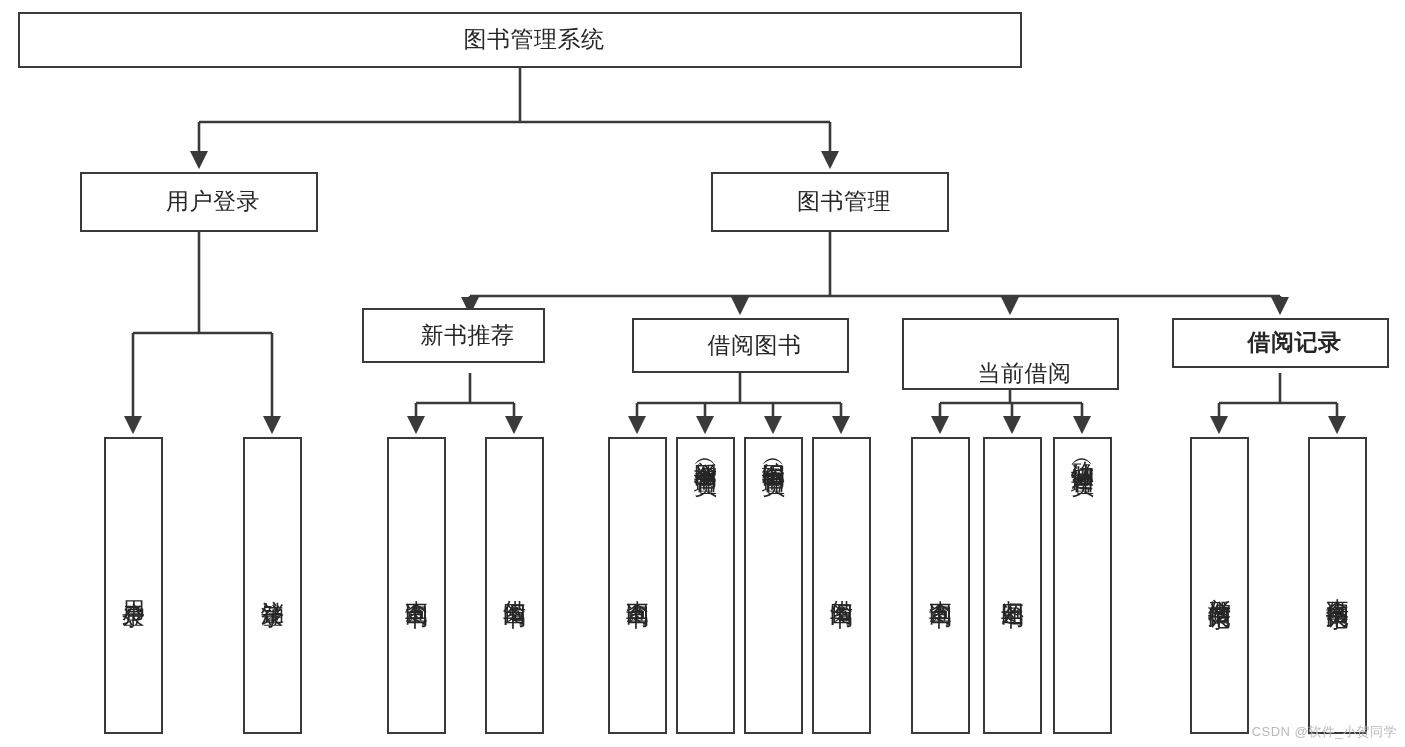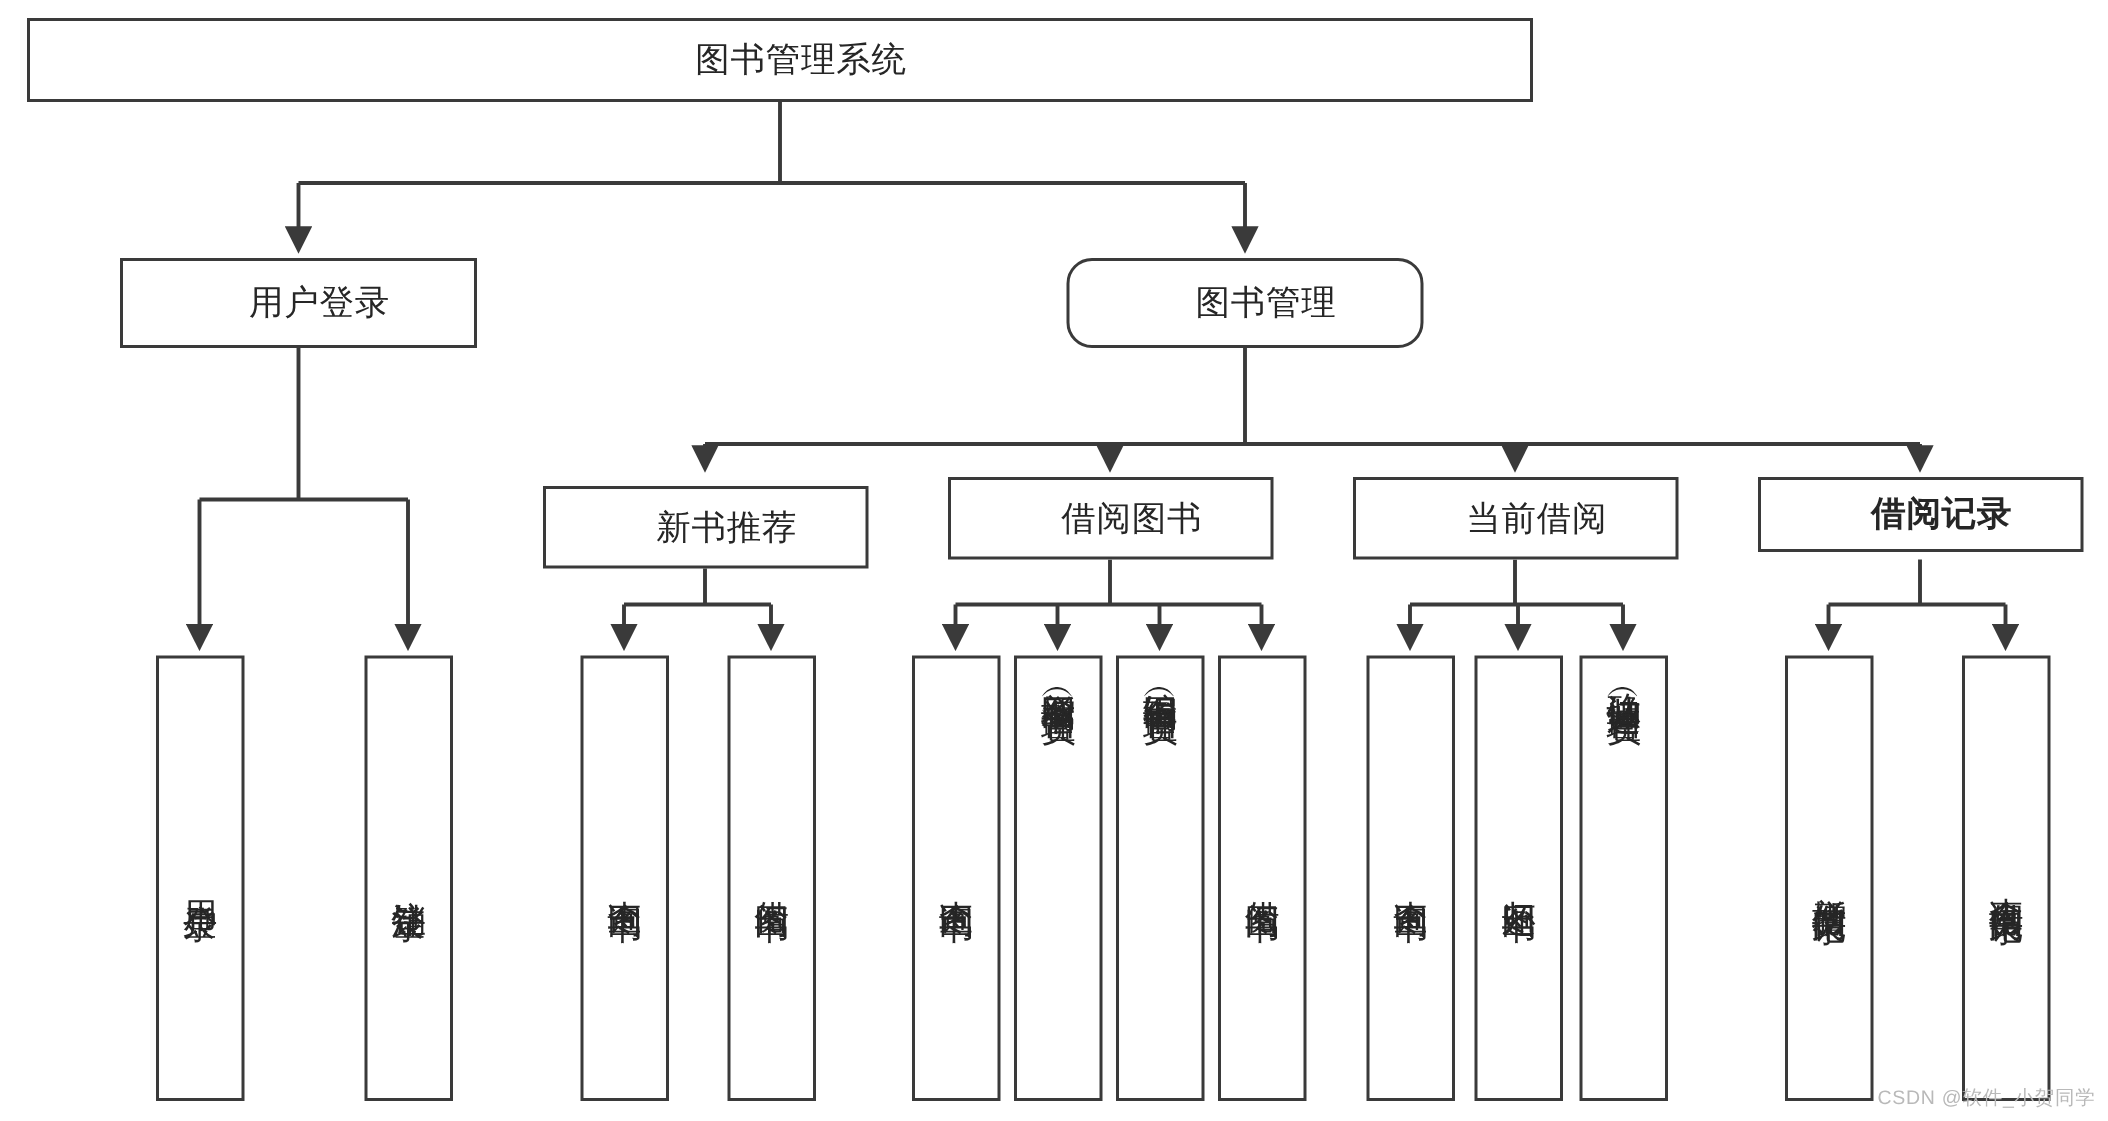--- a/index.html
+++ b/index.html
@@ -138,31 +138,31 @@
     </g>
   </svg>
 
   <div class="node horiz root" style="left:18px; top:12px; width:1004px; height:56px;">
     <span>图书管理系统</span>
   </div>
 
   <div class="node horiz" style="left:80px; top:172px; width:238px; height:60px;">
     <span>用户登录</span>
   </div>
-  <div class="node horiz" style="left:711px; top:172px; width:238px; height:60px;border-radius:17px;">
+  <div class="node horiz" style="left:711px; top:172px; width:238px; height:60px;">
     <span>图书管理</span>
   </div>
 
-  <div class="node horiz" style="left:362px; top:324px; width:217px; height:55px;">
+  <div class="node horiz" style="left:362px; top:308px; width:183px; height:55px;">
     <span>新书推荐</span>
   </div>
   <div class="node horiz" style="left:632px; top:318px; width:217px; height:55px;">
     <span>借阅图书</span>
   </div>
-  <div class="node horiz" style="left:902px; top:318px; width:217px; height:55px;">
+  <div class="node horiz" style="left:902px; top:318px; width:217px; height:72px;align-items:flex-end;">
     <span>当前借阅</span>
   </div>
   <div class="node horiz" style="left:1172px; top:318px; width:217px; height:50px;font-weight:bold;">
     <span>借阅记录</span>
   </div>
 
   <div class="node leaf" style="left:104px; top:437px; width:59px; height:297px;">
     <div class="leaf-inner">
         <span class="vtext">用户登录</span>
       </div>

